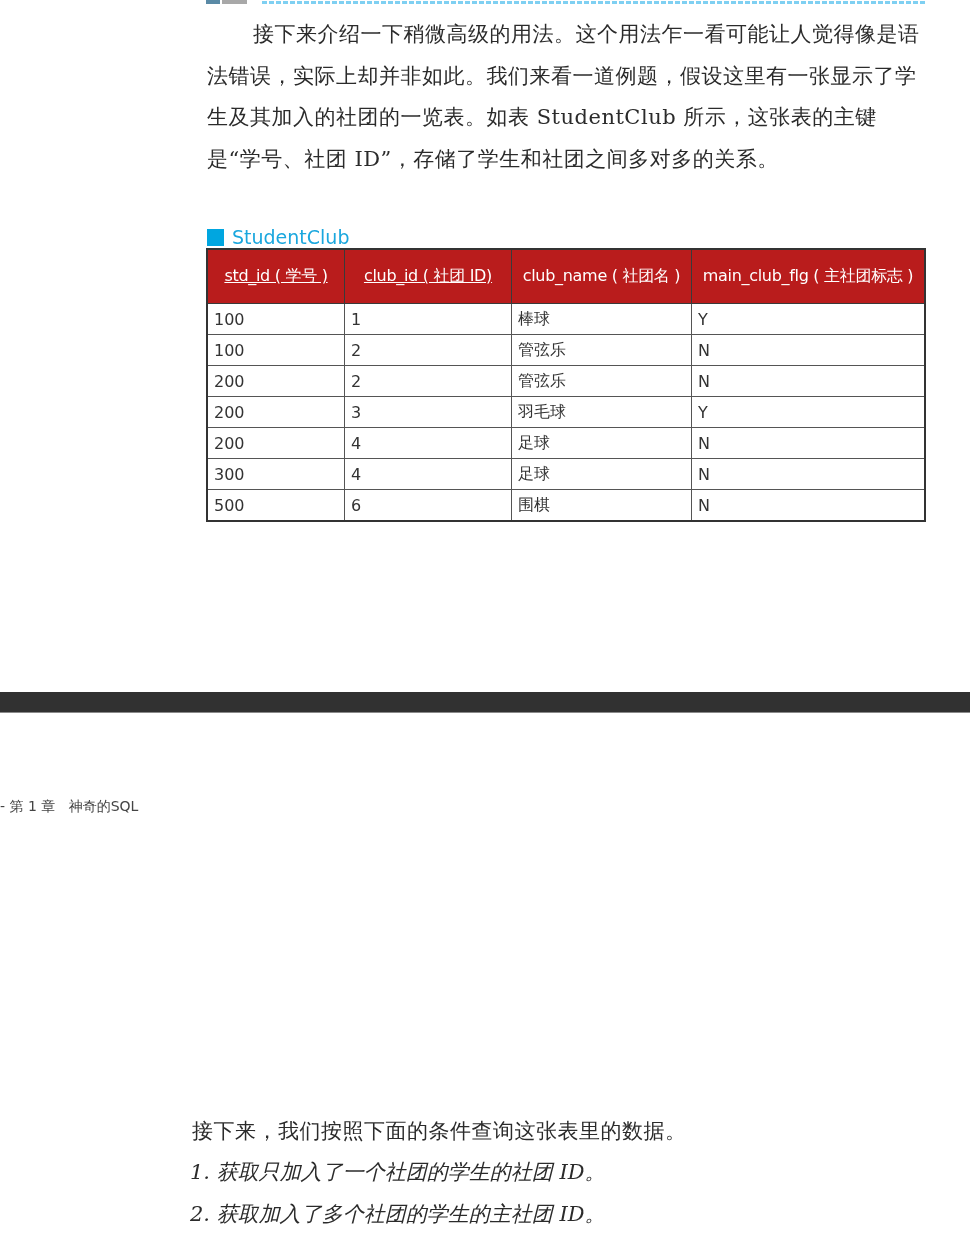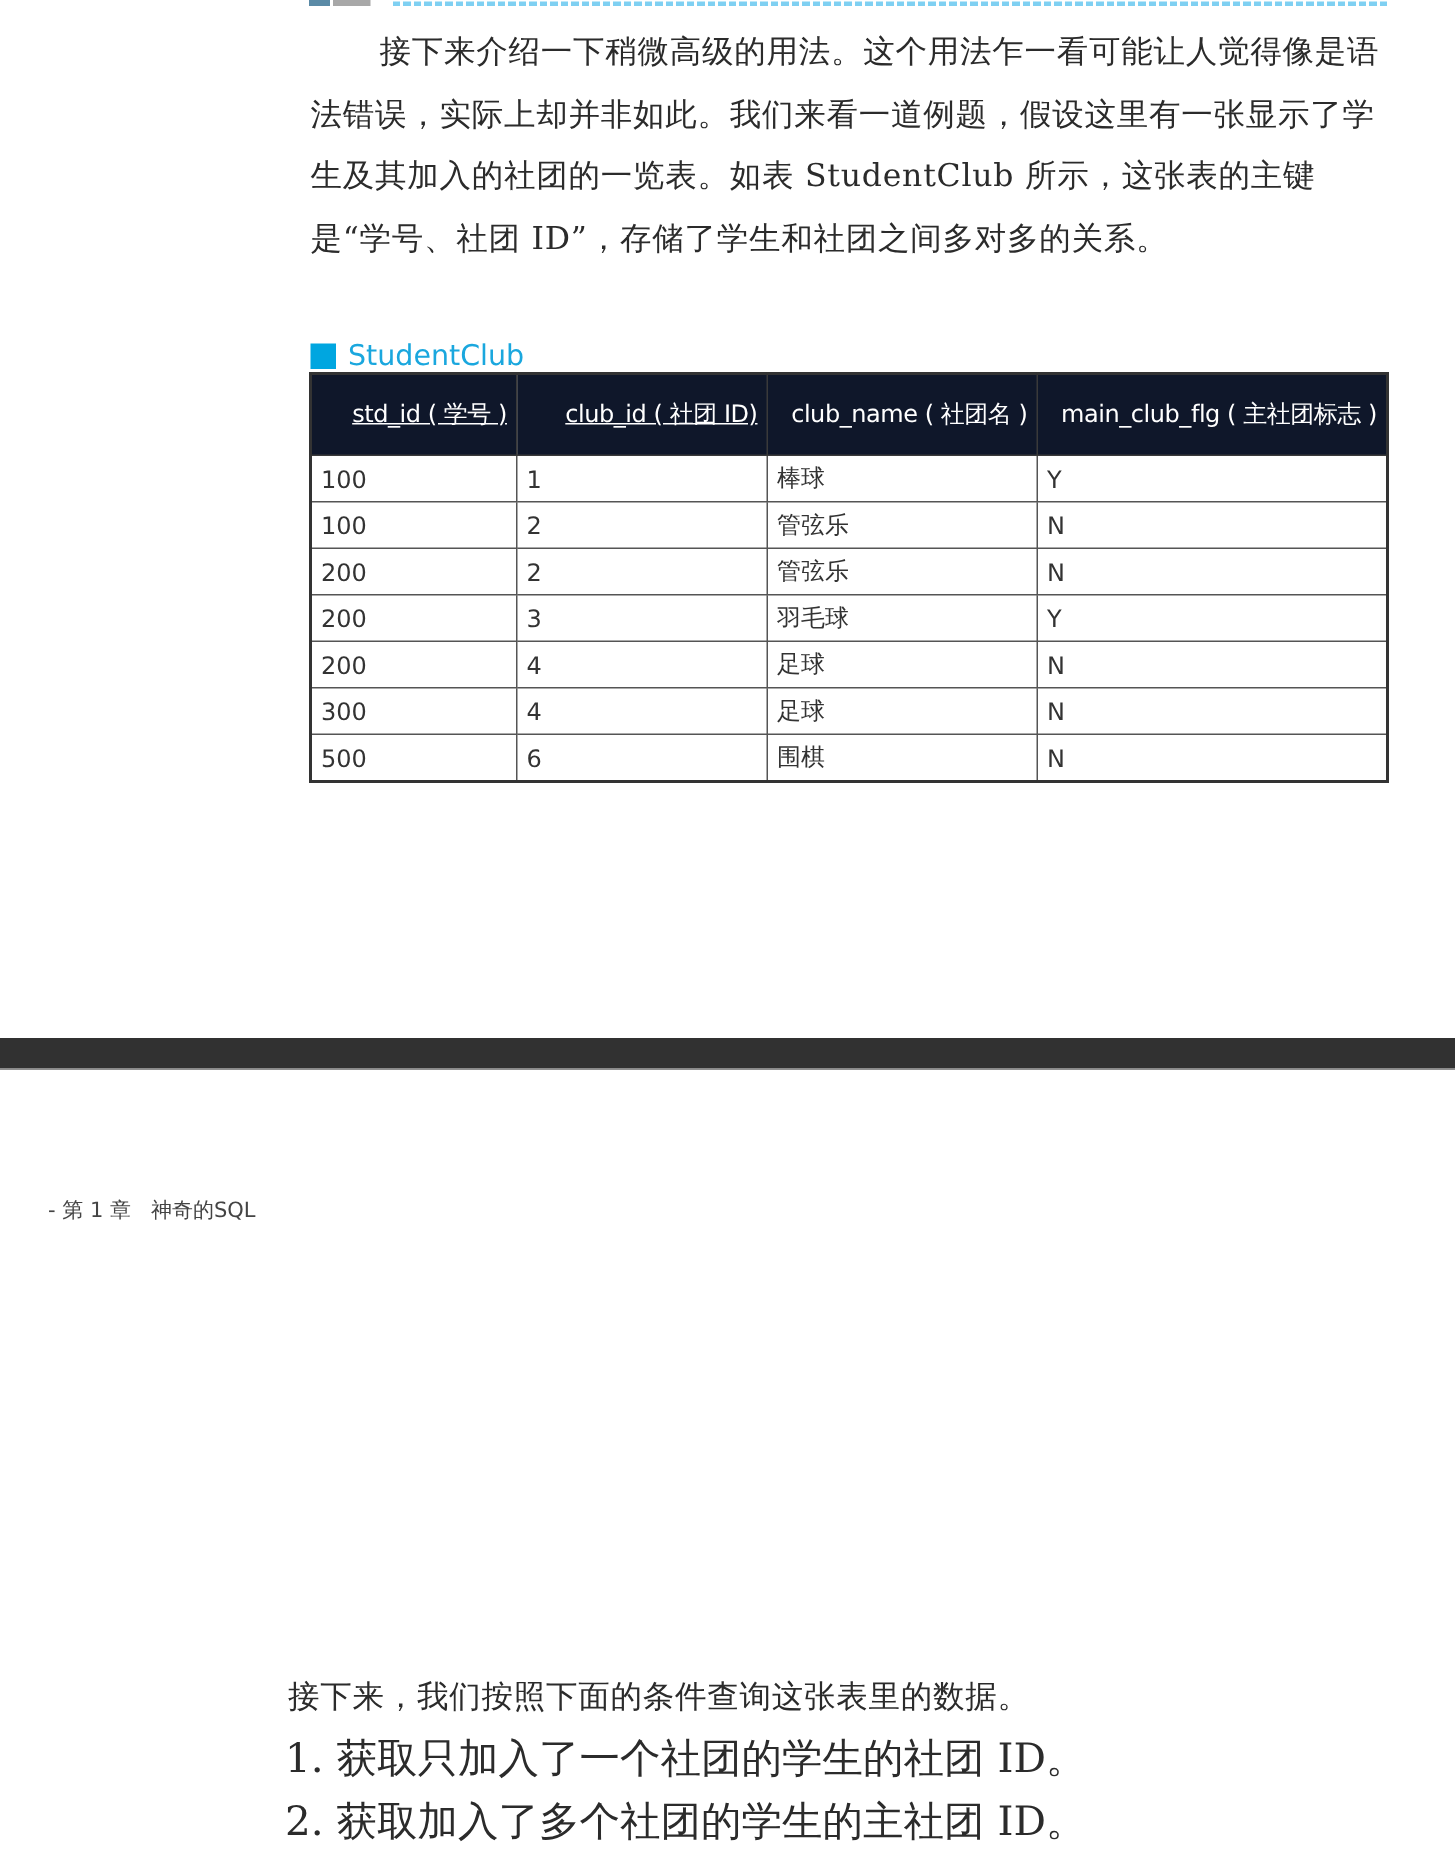--- a/index.html
+++ b/index.html
@@ -26,40 +26,40 @@
       position: absolute; left: 207px; top: 213px; font-family: "DejaVu Sans", "Liberation Sans", sans-serif;
       font-size: 19px; color: #1aa7de; display: flex; align-items: center; margin-top: 13px;
     }
     .cap-square { width: 17px; height: 17px; background: #00a6e0; margin-right: 8px; display: inline-block; }
     table.sc {
       position: absolute; left: 206px; top: 248px; width: 720px;
       border-collapse: collapse; border: 2px solid #333;
       font-family: "DejaVu Sans", "Liberation Sans", sans-serif; font-size: 16px;
     }
     table.sc th {
-      background: #0f172a; color: #ffffff; font-weight: normal; text-align: right;
+      background: #b91c1c; color: #ffffff; font-weight: normal; text-align: center;
       padding: 12px 6px; height: 29px; border: 1.5px solid #3a3a3a; white-space: nowrap;
       font-size: 16px; letter-spacing: -0.3px;
     }
     table.sc th.ul { text-decoration: underline; }
     table.sc td {
       color: #333; padding: 0 6px; height: 30px; border: 1.5px solid #555; white-space: nowrap;
     }
     .divider {
       position: absolute; left: 0; top: 692px; width: 970px; height: 20px;
       background: #313131; border-bottom: 1.5px solid #8a8a8a;
     }
     .page-bottom { position: absolute; left: 0; top: 714px; width: 970px; height: 530px; }
     .running-head {
       position: absolute; left: 0; top: 84px; font-family: "DejaVu Sans", "Liberation Sans", sans-serif;
-      font-size: 14px; color: #444; white-space: pre; padding-left: 32px;
+      font-size: 14px; color: #444; white-space: pre;
     }
     .p2 { left: 146px; top: 190px; width: 722px; }
     .p3 { left: 146px; top: 397px; width: 722px; }
-    .list { position: absolute; left: 190px; top: 438px; font-size: 27px; line-height: 41.5px; color: #2b2b2b; }
+    .list { position: absolute; left: 190px; top: 438px; font-size: 21px; line-height: 41.5px; color: #2b2b2b; font-style: italic; }
     .list div { margin: 0; }
   </style>
 </head>
 <body>
 
 <div class="page-top">
   <div class="top-deco">
     <span class="deco-blue"></span>
     <span class="deco-gray"></span>
     <span class="deco-dash"></span>

